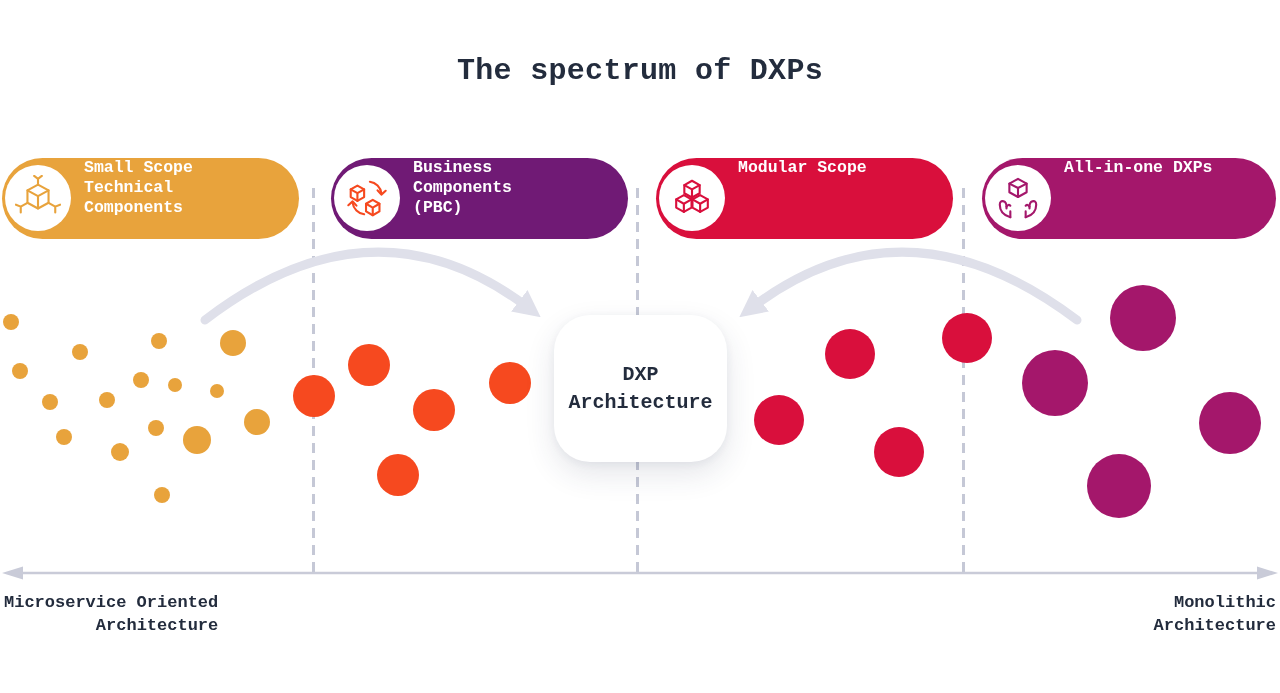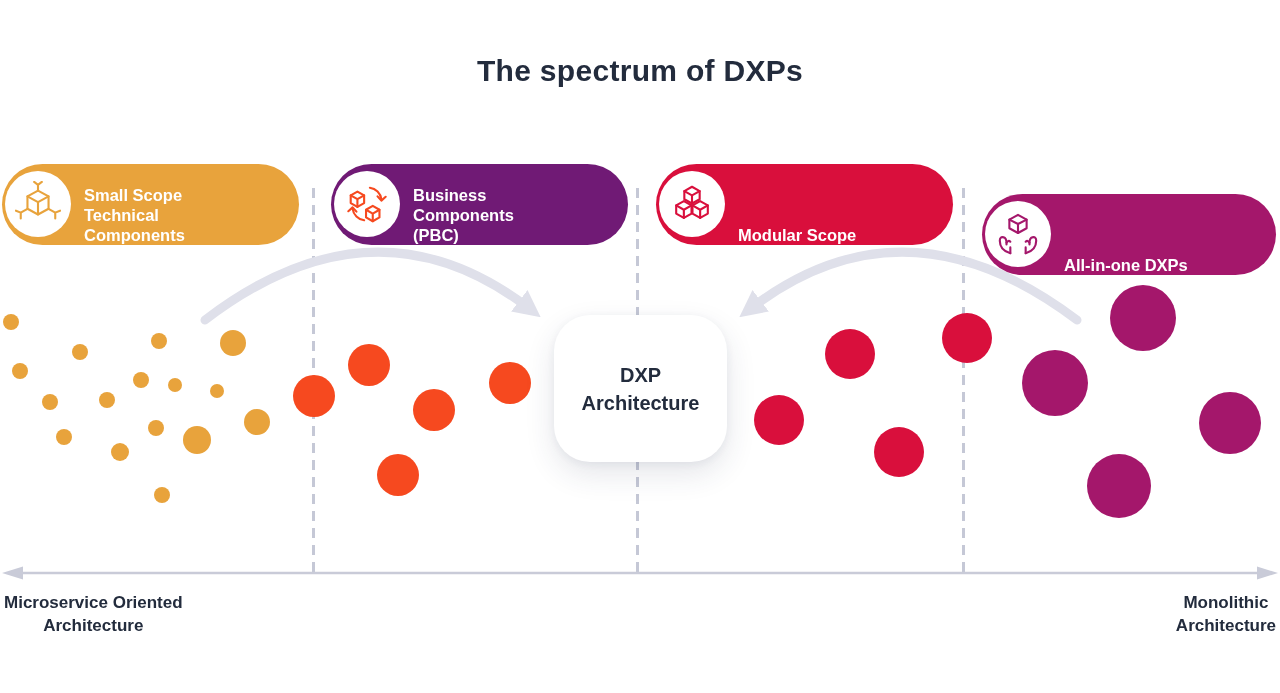--- a/index.html
+++ b/index.html
@@ -3,41 +3,41 @@
 <meta charset="utf-8">
 <style>
   :root{
     --navy:#232C3D; --gold:#E8A33C; --orange:#F6491F; --red:#D90F3C; --magenta:#A4176B;
     --arrow-gray:#DFE0EA; --line-gray:#C5C8D6; --axis-gray:#C9CBD8; --bg:#FFFFFF;
   }
   *{margin:0;padding:0;box-sizing:border-box;}
   html,body{background:#fff;}
   .canvas{
     position:relative;width:1280px;height:693px;background:var(--bg);
-    overflow:hidden;font-family:Liberation Sans, sans-serif;color:var(--navy);
+    overflow:hidden;font-family:Liberation Mono, monospace;color:var(--navy);
   }
   .title{
     position:absolute;top:54px;left:0;width:100%;text-align:center;
     font-size:30px;font-weight:700;letter-spacing:.3px;color:var(--navy);
   }
   .dash-line{
     position:absolute;top:188px;height:385px;width:3px;
     background:repeating-linear-gradient(to bottom,var(--line-gray) 0 10px,transparent 10px 17px);
     z-index:1;
   }
   .layer-svg{position:absolute;left:0;top:0;width:1280px;height:693px;z-index:2;}
   .arc{stroke:var(--arrow-gray);stroke-width:9;fill:none;stroke-linecap:round;}
   #arcHead path{fill:var(--arrow-gray);}
   .axis-line{stroke:var(--axis-gray);stroke-width:2.5;}
   .axis-head{fill:var(--axis-gray);}
   .dots-layer{position:absolute;left:0;top:0;width:1280px;height:693px;z-index:3;}
   .dot{position:absolute;border-radius:50%;}
   .pill{
-    position:absolute;top:164px;height:81px;border-radius:41px;z-index:4;
-    display:flex;align-items:flex-end;
+    position:absolute;top:158px;height:81px;border-radius:41px;z-index:4;
+    display:flex;align-items:flex-start;
   }
   .pill-icon-circle{
     position:absolute;left:3px;top:7px;width:66px;height:66px;border-radius:50%;
     background:#fff;display:flex;align-items:center;justify-content:center;
   }
   .pill-icon-circle svg{width:46px;height:46px;stroke:currentColor;fill:none;
     stroke-width:2.2;stroke-linecap:round;stroke-linejoin:round;}
   .pill-label{
     margin-left:82px;color:#fff;font-weight:700;font-size:16.5px;line-height:1.22;
     white-space:pre-line;
@@ -46,22 +46,22 @@
     position:absolute;left:554px;top:315px;width:173px;height:147px;border-radius:36px;
     background:#fff;z-index:5;display:flex;align-items:center;justify-content:center;
     box-shadow:0 12px 30px rgba(40,50,80,.12),0 2px 8px rgba(40,50,80,.06);
   }
   .box-label{font-size:20px;font-weight:700;line-height:1.4;text-align:center;
     color:var(--navy);white-space:pre-line;}
   .axis-label{
     position:absolute;top:592px;font-size:17px;font-weight:700;line-height:1.35;
     color:var(--navy);white-space:pre-line;z-index:4;
   }
-  .axis-label.left{left:4px;text-align:center;}
-  .axis-label.right{right:4px;text-align:center;}
+  .axis-label.left{left:4px;text-align:right;}
+  .axis-label.right{right:4px;text-align:right;}
 </style>
 </head>
 <body>
 
 <div class="canvas">
 
   <div class="title">The spectrum of DXPs</div>
 
   <div class="dash-line" style="left:312px"></div>
   <div class="dash-line" style="left:636px"></div>
@@ -152,21 +152,21 @@
         <path d="M16 10.5 L24 15 L32 10.5 M24 15 V23.5"></path>
         <path d="M15.5 21 L23.5 25.5 L23.5 34 L15.5 38.5 L7.5 34 L7.5 25.5 Z"></path>
         <path d="M7.5 25.5 L15.5 30 L23.5 25.5 M15.5 30 V38.5"></path>
         <path d="M32.5 21 L40.5 25.5 L40.5 34 L32.5 38.5 L24.5 34 L24.5 25.5 Z"></path>
         <path d="M24.5 25.5 L32.5 30 L40.5 25.5 M32.5 30 V38.5"></path>
       </svg>
     </div>
     <div class="pill-label">Modular Scope</div>
   </div>
 
-  <div class="pill" style="left: 982px; width: 294px; background: rgb(164, 23, 107); margin-top: 30px;">
+  <div class="pill" style="left: 982px; width: 294px; background: rgb(164, 23, 107);">
     <div class="pill-icon-circle" style="color: rgb(164, 23, 107);">
       <svg viewBox="0 0 48 48">
         <path d="M24 4 L33 9 L33 18 L24 23 L15 18 L15 9 Z"></path>
         <path d="M15 9 L24 13.5 L33 9 M24 13.5 V23"></path>
         <path d="M16 44 Q5 41 5 31 Q5 26.5 9 27.5 Q12 28.5 12 33 L12 35"></path>
         <path d="M16 44 L16 38 M12 33 Q14 30 16 32"></path>
         <path d="M32 44 Q43 41 43 31 Q43 26.5 39 27.5 Q36 28.5 36 33 L36 35"></path>
         <path d="M32 44 L32 38 M36 33 Q34 30 32 32"></path>
       </svg>
     </div>

